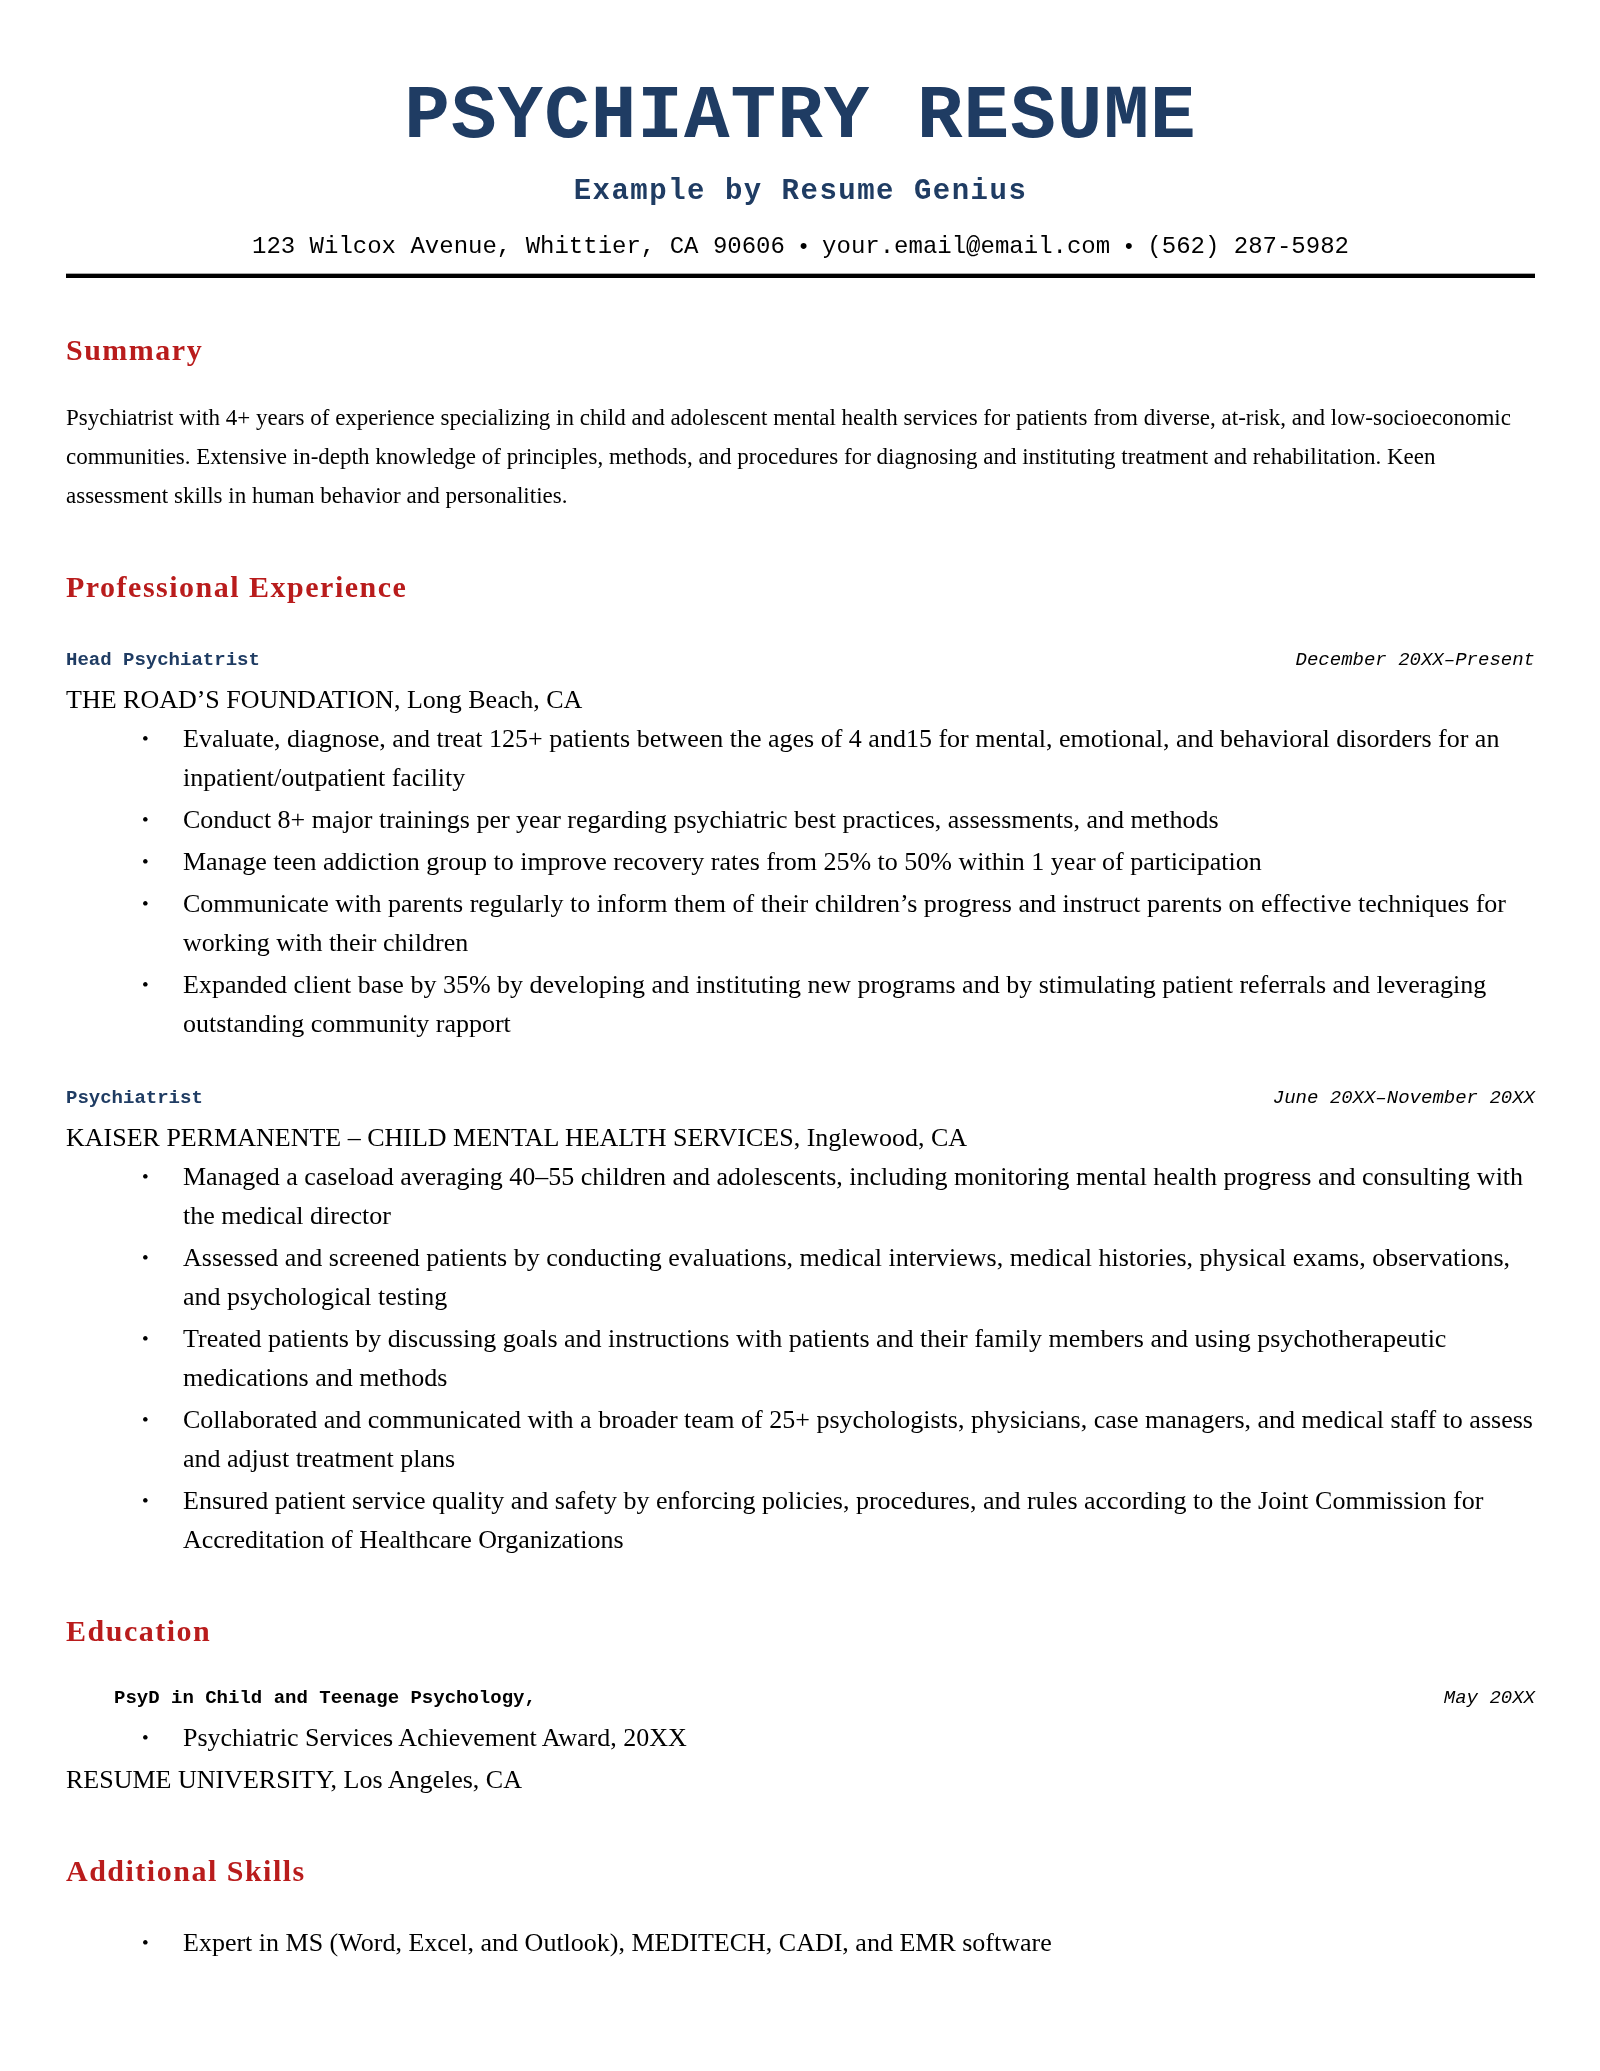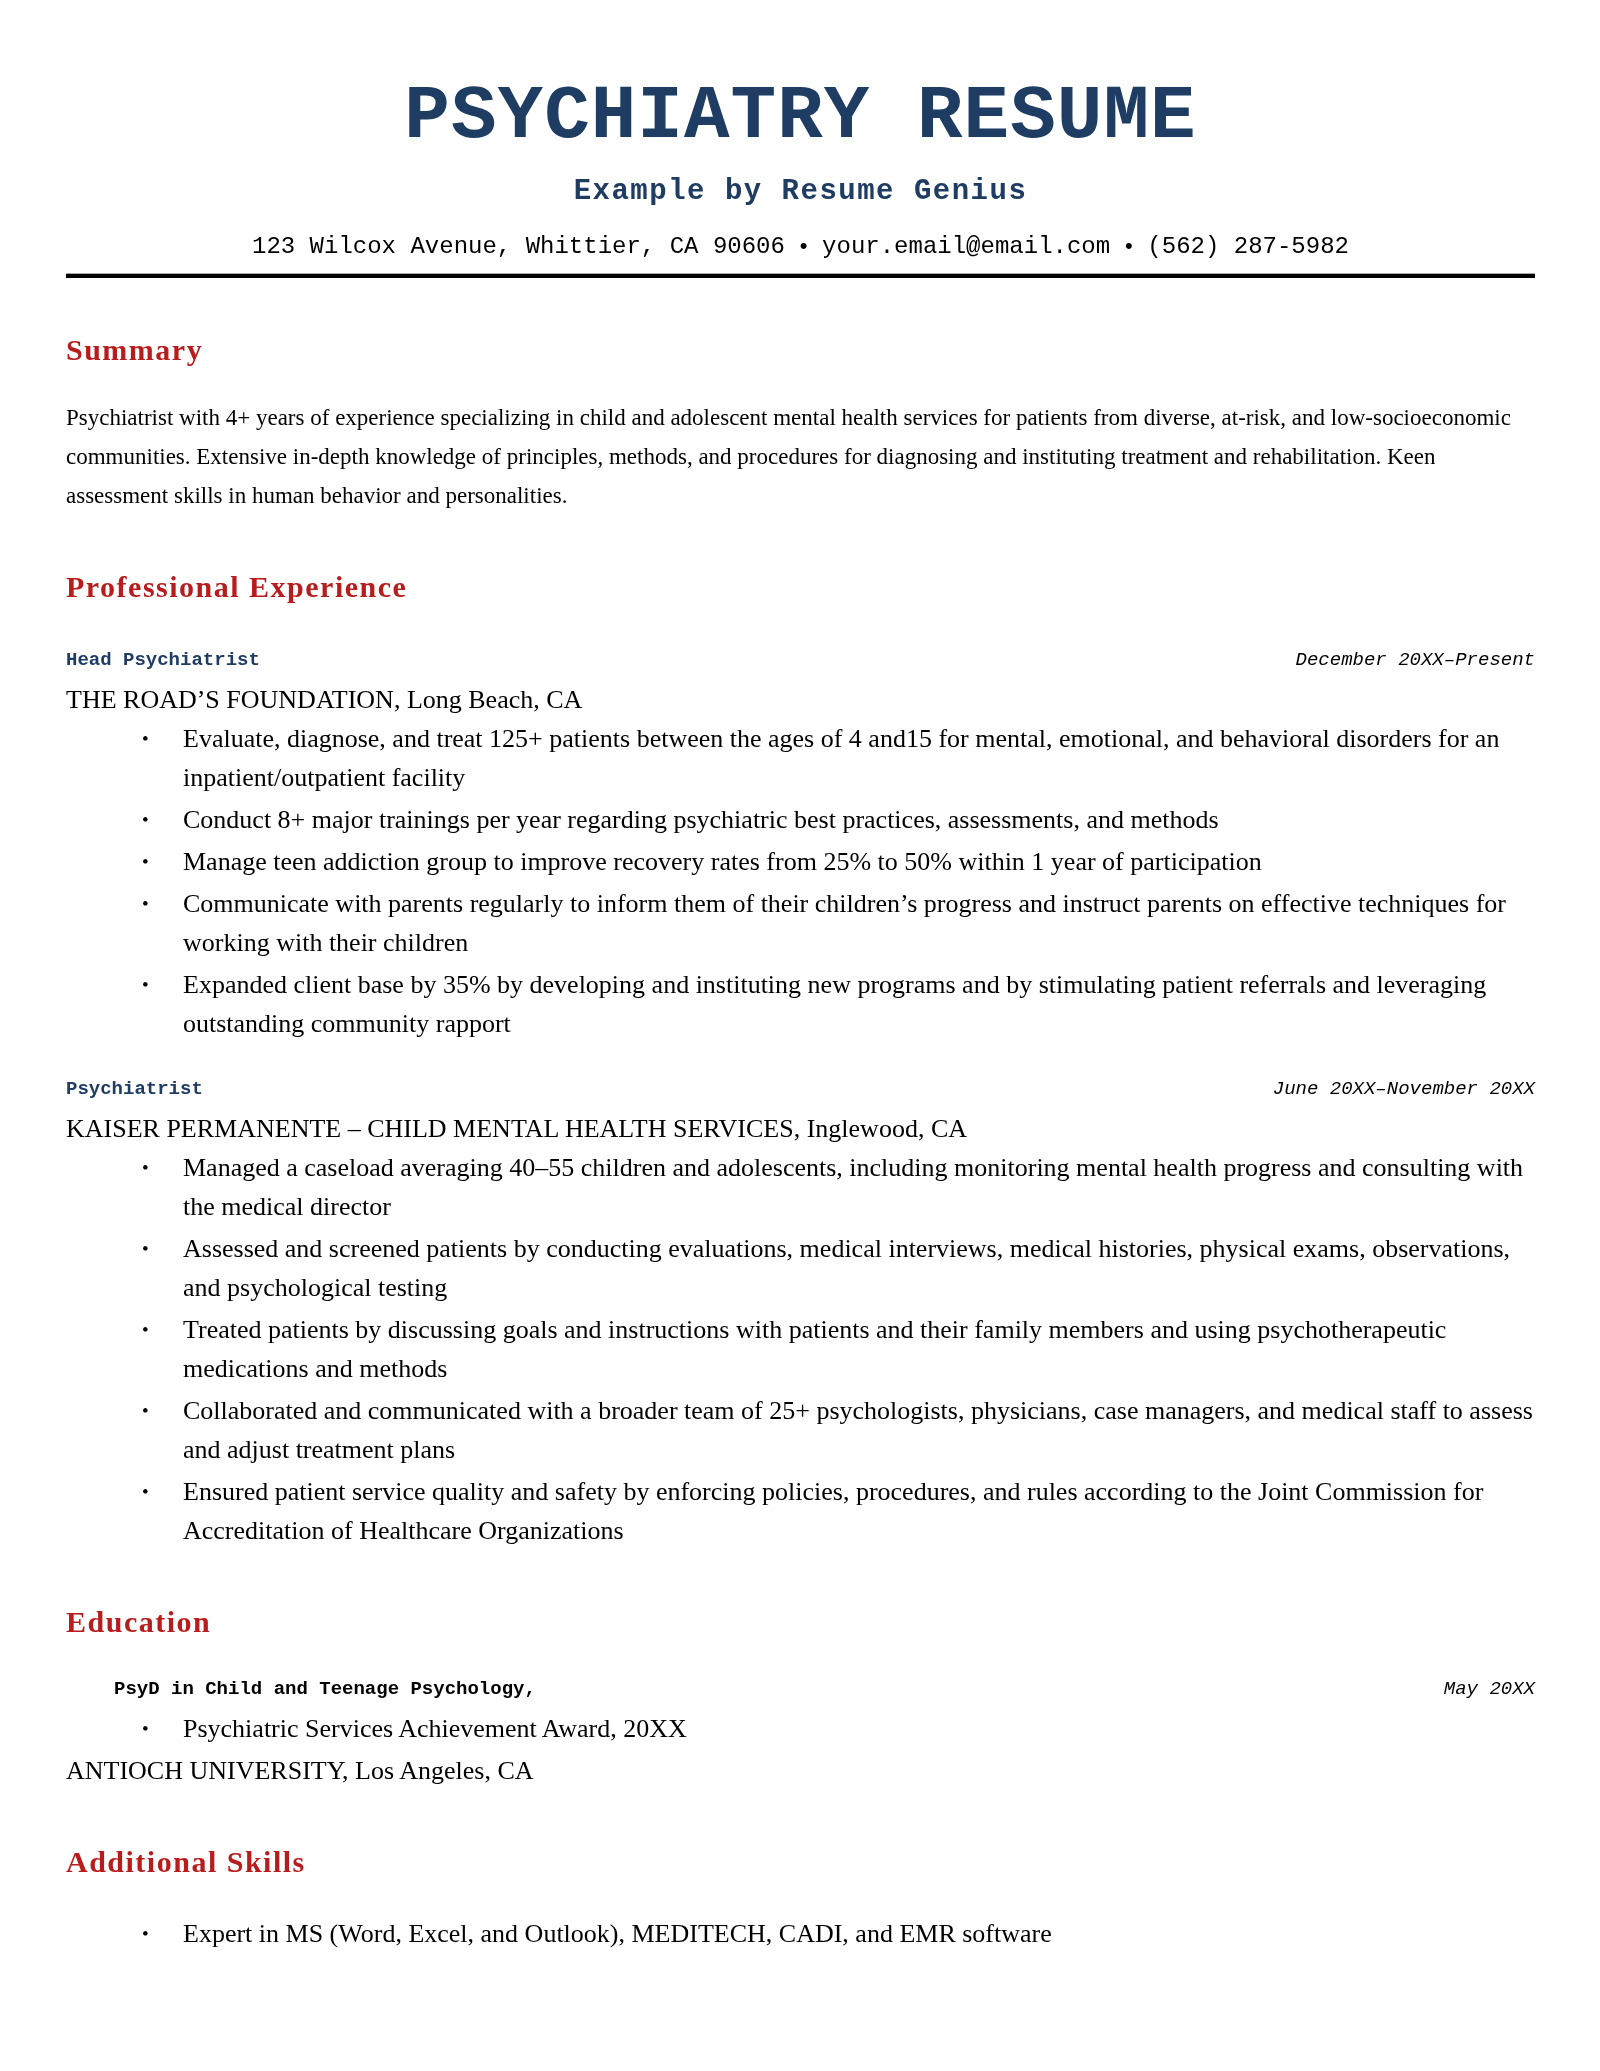--- a/index.html
+++ b/index.html
@@ -53,21 +53,21 @@
     line-height: 1.2;
   }
   .summary-text {
     font-size: 23px;
     line-height: 39px;
     margin-top: 30px;
   }
 
   
   .job { margin-top: 36px; }
-  .job + .job { margin-top: 27px; }
+  .job + .job { margin-top: 36px; }
   .row {
     display: flex;
     justify-content: space-between;
     align-items: flex-end;
     font-size: 19px;
     line-height: 39px;
     font-family: Liberation Mono, monospace;
   }
   .job-title { color: #1f3c63; font-weight: 700; }
   .dates { font-style: italic; }
@@ -152,21 +152,21 @@
 
   <section class="education">
     <h2 class="section-heading">Education</h2>
     <div class="row edu-row">
       <span class="degree">PsyD in Child and Teenage Psychology,</span>
       <span class="dates">May 20XX</span>
     </div>
     <ul class="bullets">
       <li><span class="dot">•</span><span>Psychiatric Services Achievement Award, 20XX</span></li>
     </ul>
-    <div class="school">ANTIOCH UNIVERSITY, Los Angeles, CA</div>
+    <div class="school">RESUME UNIVERSITY, Los Angeles, CA</div>
   </section>
 
   <section class="skills">
     <h2 class="section-heading">Additional Skills</h2>
     <ul class="bullets">
       <li><span class="dot">•</span><span>Expert in MS (Word, Excel, and Outlook), MEDITECH, CADI, and EMR software</span></li>
     </ul>
   </section>
 
 </div>

